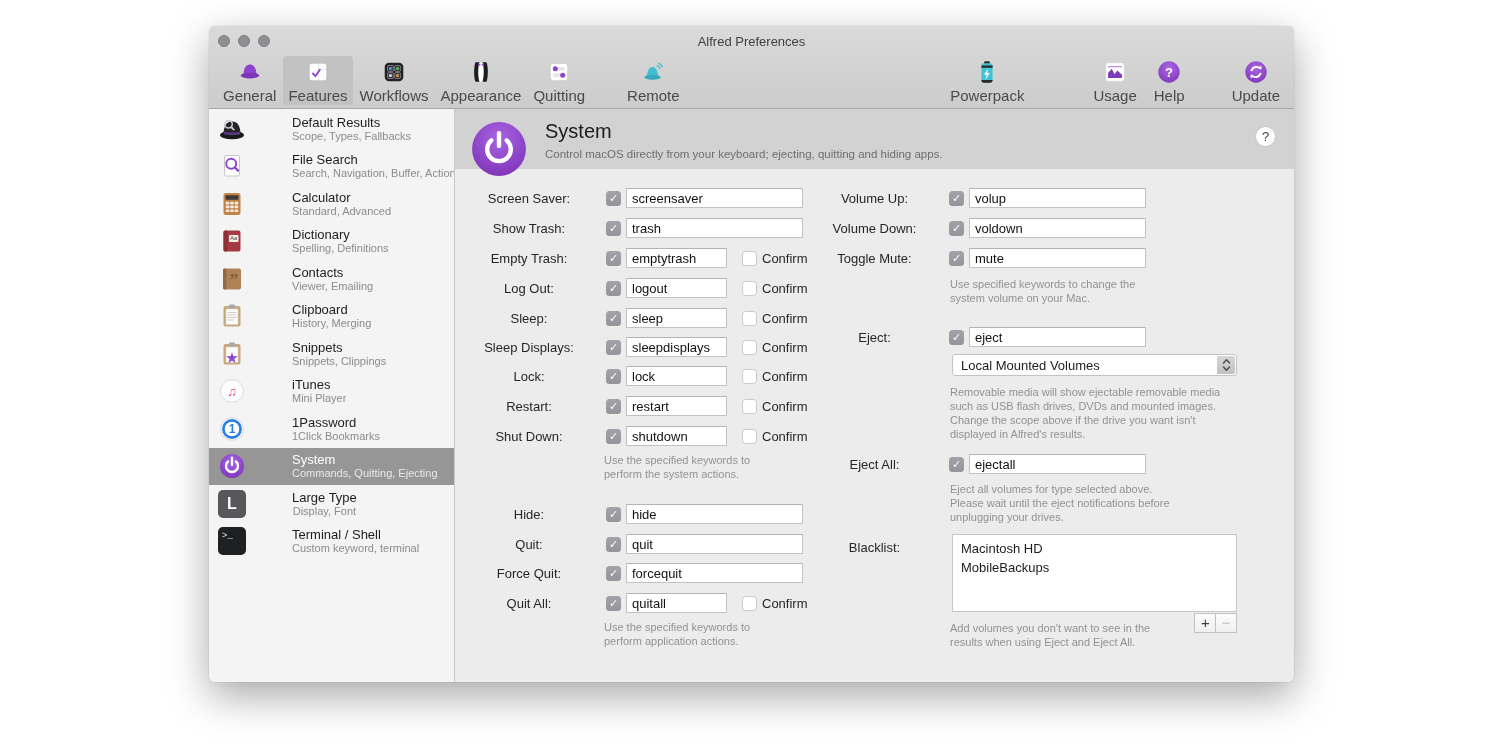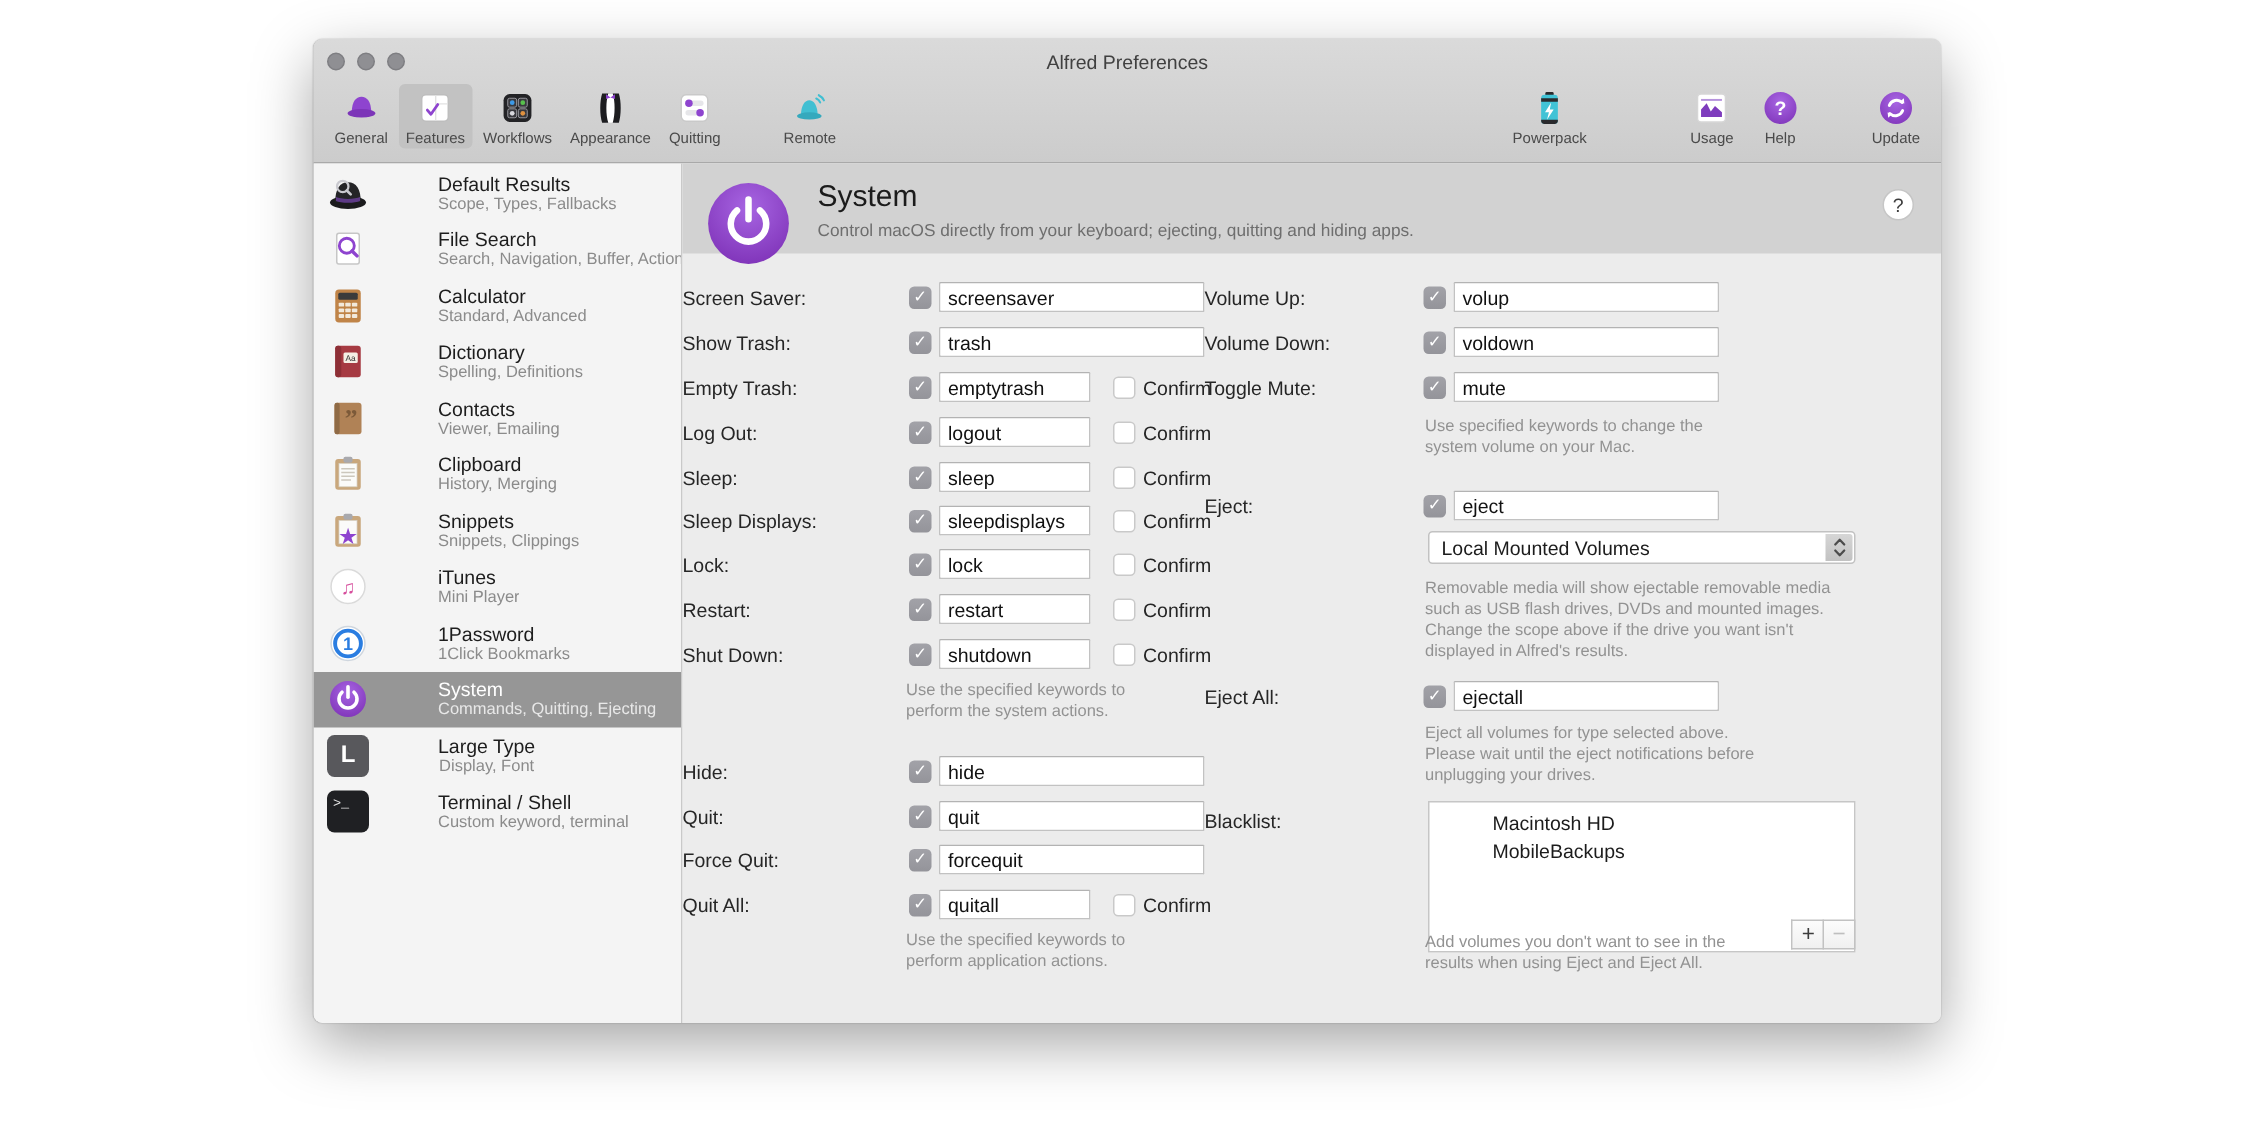--- a/index.html
+++ b/index.html
@@ -8,21 +8,21 @@
   
   .chrome{background:linear-gradient(#dadada,#cccccc);border-bottom:1px solid #a9a9a9;flex:none;}
   .titlebar{height:30px;position:relative;}
   .traffic{position:absolute;left:9px;top:9px;display:flex;gap:8px;}
   .light{width:12px;height:12px;border-radius:50%;background:#8f8f93;border:1px solid #7e7e82;box-sizing:border-box;}
   .win-title{position:absolute;left:0;right:0;top:0;height:30px;line-height:32px;text-align:center;font-size:13px;color:#404040;}
   .toolbar{display:flex;align-items:flex-start;padding:0 8px 3px 8px;height:49px;}
   .tb-item{display:flex;flex-direction:column;align-items:center;padding:2px 5px 1px 5px;border-radius:4px;margin:0 1px;cursor:default;}
   .tb-item.selected{background:#c2c2c2;}
   .tb-icon{width:28px;height:28px;display:flex;align-items:center;justify-content:center;}
-  .tb-label{font-size:10px;color:#4a4a4a;margin-top:1px;white-space:nowrap;}
+  .tb-label{font-size:15px;color:#4a4a4a;margin-top:1px;white-space:nowrap;}
   .sp-remote{width:30px;} .push{margin-left:auto;}
   .mlu{margin-left:58px;} .mls{margin-left:6px;} .mlu2{margin-left:36px;}
   
   .wbody{flex:1;display:flex;min-height:0;}
   .sidebar{width:246px;flex:none;background:#f4f4f4;border-right:1px solid #c9c9c9;box-sizing:border-box;padding-top:1px;}
   .side-item{height:37.5px;display:flex;align-items:center;padding-left:9px;gap:40px;}
   .side-item.selected{background:#969696;}
   .side-icon{width:28px;height:28px;margin-right:6px;flex:none;position:relative;}
   .side-text{display:flex;flex-direction:column;line-height:1.16;overflow:hidden;}
   .side-title{font-size:13px;color:#1d1d1d;white-space:nowrap;}
@@ -31,35 +31,35 @@
   .side-item.selected .side-sub{color:#e8e8e8;}
   .sq-icon{width:28px;height:28px;border-radius:5px;display:flex;align-items:center;justify-content:center;box-sizing:border-box;}
   
   .main{flex:1;position:relative;background:#ececec;}
   .m-header{position:absolute;left:0;top:0;right:0;height:60px;background:#d2d2d2;}
   .power-badge{position:absolute;left:15px;top:11px;width:58px;height:58px;z-index:2;}
   .m-title{position:absolute;left:90px;top:11px;font-size:20px;color:#1b1b1b;}
   .m-sub{position:absolute;left:90px;top:39px;font-size:11.5px;color:#6e6e6e;}
   .help-btn{position:absolute;right:18px;top:17px;width:21px;height:21px;border-radius:50%;background:#fff;border:1px solid #c6c6c6;box-sizing:border-box;text-align:center;line-height:19px;font-size:13px;color:#3d3d3d;}
   .frow{position:absolute;height:20px;display:flex;align-items:center;font-size:13px;color:#262626;}
-  .flabel{width:148px;text-align:left;flex:none;}
+  .flabel{width:148px;text-align:center;flex:none;}
   .frow.right .flabel{width:143px;}
   .frow.left{left:0;} .frow.right{left:348px;}
   .cb{width:15px;height:15px;border-radius:3.5px;flex:none;margin-left:3px;box-sizing:border-box;}
   .cb.on{background:linear-gradient(#a2a2a8,#94949a);text-align:center;}
   .cb.on::after{content:"✓";color:#fff;font-size:11px;line-height:15px;font-weight:bold;display:block;}
   .cb.off{background:#fff;border:1px solid #c9c9c9;}
   .kw{height:20px;box-sizing:border-box;border:1px solid #c2c2c2;border-top-color:#b3b3b3;background:#fff;font-size:13px;padding:0 5px;margin-left:5px;color:#111;font-family:inherit;border-radius:1px;outline:none;}
   .kw.wide{width:177px;} .kw.narrow{width:101px;}
   .confirm{display:flex;align-items:center;margin-left:15px;}
   .confirm .cb{margin-left:0;margin-right:5px;}
   .note{position:absolute;font-size:11px;color:#929292;line-height:14px;white-space:pre-line;}
   .scope-select{position:absolute;left:497px;top:245px;width:285px;height:22px;background:#fff;border:1px solid #c2c2c2;border-radius:3px;box-sizing:border-box;display:flex;align-items:center;padding-left:8px;font-size:13px;color:#1c1c1c;}
   .scope-cap{position:absolute;right:1px;top:1px;bottom:1px;width:18px;background:linear-gradient(#d6d6d6,#c2c2c2);border-radius:0 2px 2px 0;display:flex;align-items:center;justify-content:center;}
-  .blist{position:absolute;left:497px;top:425px;width:285px;height:101px;background:#fff;border:1px solid #c6c6c6;box-sizing:border-box;padding-top:4px;padding-left:34px;}
+  .blist{position:absolute;left:497px;top:425px;width:285px;height:78px;background:#fff;border:1px solid #c6c6c6;box-sizing:border-box;padding-top:4px;}
   .blist .li{padding:2px 8px;font-size:13px;color:#1c1c1c;}
   .pm{position:absolute;top:504px;width:22px;height:20px;box-sizing:border-box;border:1px solid #c2c2c2;background:linear-gradient(#fcfcfc,#f0f0f0);text-align:center;line-height:17px;font-size:15px;color:#3c3c3c;}
   .pm.add{left:739px;border-right:none;}
   .pm.remove{left:760px;color:#bfbfbf;}
 </style>
 </head>
 <body>
 
 <div class="window">
 

